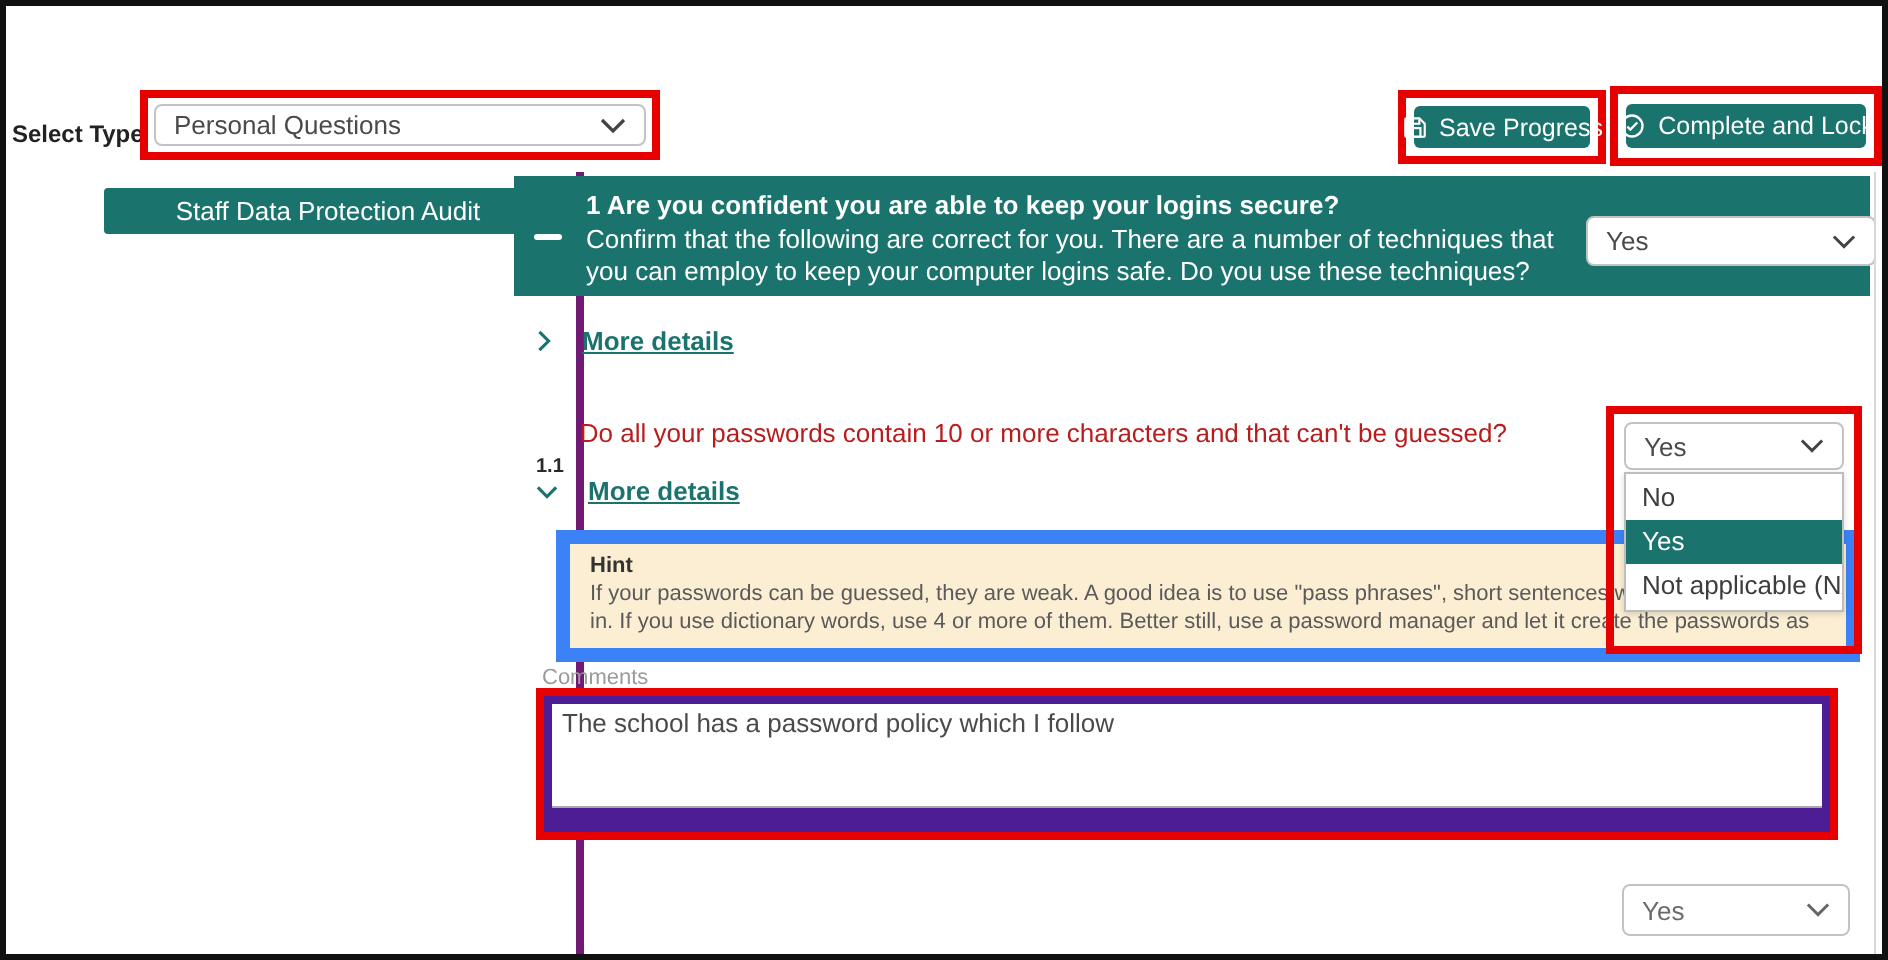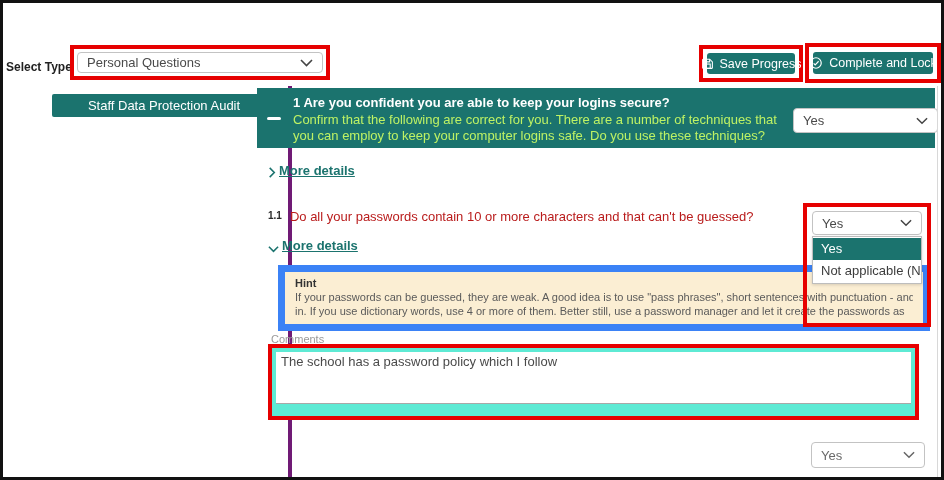--- a/index.html
+++ b/index.html
@@ -17,21 +17,21 @@
     position:absolute;top:3px;left:0;right:0;text-align:center;
     font-size:22px;font-weight:700;color:#161616;letter-spacing:.3px;
   }
   .select-type-label{
     position:absolute;left:3px;top:57px;font-size:12px;font-weight:700;color:#222;text-align:right;
   }
   .redbox{position:absolute;border:4px solid var(--highlight);box-sizing:border-box;}
   .rb-select{left:67px;top:42px;width:260px;height:35px;padding:3px;}
   .rb-save{left:696px;top:42px;width:104px;height:37px;padding:4px;}
   .rb-complete{left:802px;top:40px;width:136px;height:40px;padding:5px 4px;}
-  .rb-comments{left:265px;top:341px;width:651px;height:76px;padding:4px 4px 12px 4px;background:#5eead4;}
+  .rb-comments{left:265px;top:341px;width:651px;height:76px;padding:4px 4px 12px 4px;background:#4c1d95;}
   .rb-dropdown{left:800px;top:200px;width:128px;height:124px;padding:4px 5px;z-index:6;}
 
   .selectbox{
     background:#fff;border:1px solid #c3c3c3;border-radius:4px;box-sizing:border-box;
     display:flex;align-items:center;justify-content:space-between;
     padding:0 9px;font-size:13px;color:#4a4a4a;cursor:pointer;
   }
   .type-select{width:100%;height:100%;}
   .btn{
     width:100%;height:100%;box-sizing:border-box;border:none;border-radius:3px;
@@ -47,33 +47,33 @@
     position:absolute;left:17px;top:8px;width:224px;height:23px;border-radius:2px;
     background:var(--teal);color:#fff;font-size:13px;line-height:23px;text-align:center;cursor:pointer;
   }
   .qheader{
     position:absolute;left:254px;top:85px;width:678px;height:60px;background:var(--teal);
     display:flex;align-items:flex-start;box-sizing:border-box;padding:7px 8px 0 8px;
   }
   .dash{width:14px;height:3px;border-radius:2px;background:#fff;margin:22px 12px 0 2px;flex:none;cursor:pointer;}
   .qh-text{width:492px;flex:none;}
   .qh-titleline{font-size:13px;font-weight:700;color:#fff;margin-bottom:2px;}
-  .qh-desc{font-size:13px;line-height:16px;color:#bef264;}
+  .qh-desc{font-size:13px;line-height:16px;color:#ffffff;}
   .header-select{width:145px;height:25px;margin:13px 0 0 8px;flex:none;}
   .more-details{
-    position:absolute;display:flex;align-items:flex-end;gap:3px;cursor:pointer;
+    position:absolute;display:flex;align-items:center;gap:15px;cursor:pointer;
     color:var(--teal);font-size:13px;font-weight:600;
   }
   .more-details .md-label{text-decoration:underline;}
   .md1{left:265px;top:160px;}
   .md2{left:265px;top:235px;}
   .q-row{position:absolute;display:flex;align-items:flex-start;}
   .q11{left:265px;top:206px;}
   .q12{left:265px;top:445px;}
-  .qnum{font-size:10px;font-weight:700;color:#2a2a2a;margin-right:8px;margin-top:1px;}
+  .qnum{font-size:10px;font-weight:700;color:#2a2a2a;margin-right:8px;margin-top:19px;}
   .qtext{font-size:13px;color:#b91c1c;text-align:center;}
   .hint{
     position:absolute;left:275px;top:262px;width:652px;height:66px;box-sizing:border-box;
     background:var(--hint_bg);border:7px solid #3b82f6;padding:5px 10px;overflow:hidden;
   }
   .hint-title{font-size:11px;font-weight:700;color:#333;margin-bottom:1px;}
   .hint-line{font-size:11px;line-height:14px;color:#5a5a5a;white-space:nowrap;overflow:hidden;}
   .comments-label{position:absolute;left:268px;top:330px;font-size:11px;color:#9a9a9a;}
   .textarea{
     width:100%;height:100%;box-sizing:border-box;background:#fff;border-bottom:1px solid #a8a8a8;
@@ -205,20 +205,21 @@
   <div class="redbox rb-dropdown">
     <div class="selectbox dd-select">
       <span>Yes</span>
       <span>
         <svg width="12" height="8" viewBox="0 0 13 8">
             <path d="M1 1l5.5 5.5L12 1" stroke="#444" stroke-width="1.6" fill="none"></path>
           </svg>
       </span>
     </div>
     <div class="dd-options">
+      <div class="dd-option">No</div>
       <div class="dd-option selected">Yes</div>
       <div class="dd-option">Not applicable (NA)</div>
     </div>
   </div>
 
   <div class="vline"></div>
 
 </div>
 
 </body></html>

